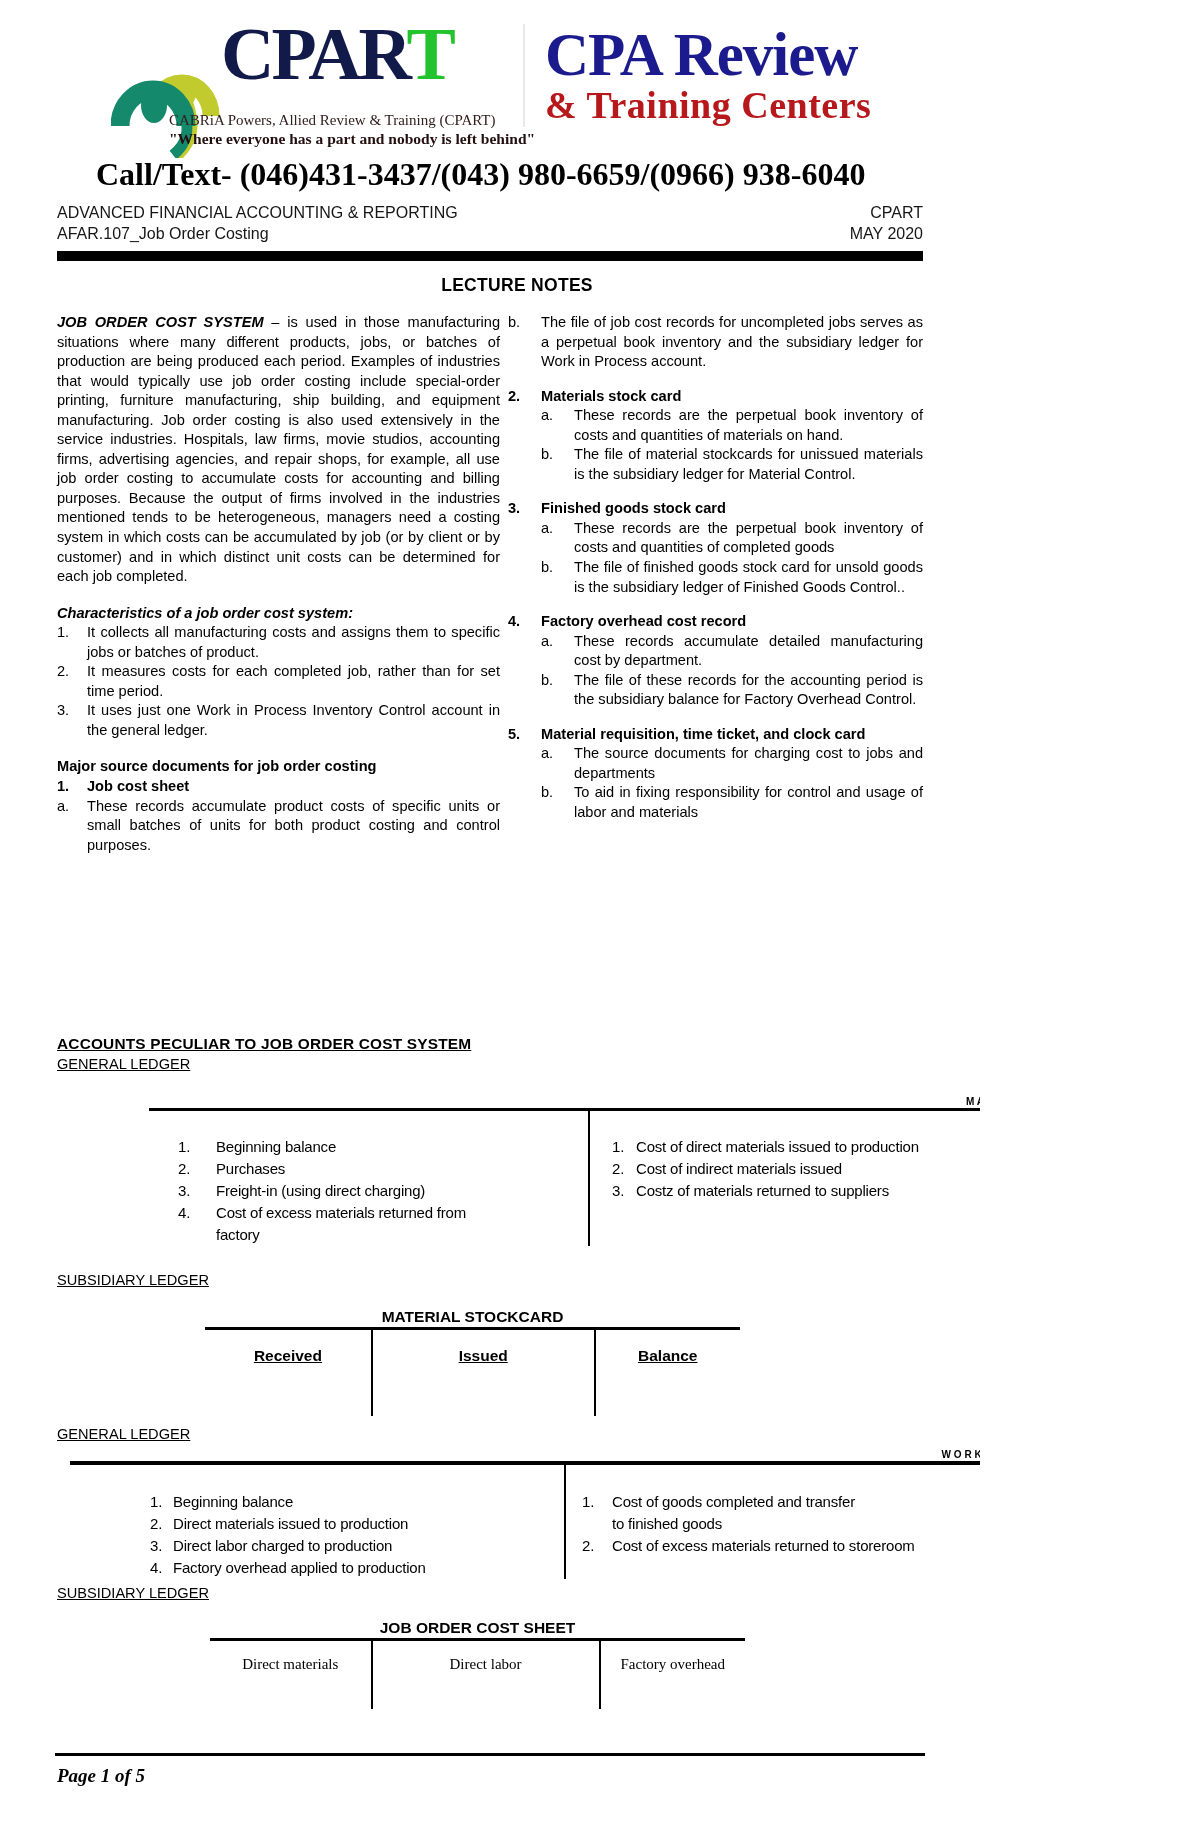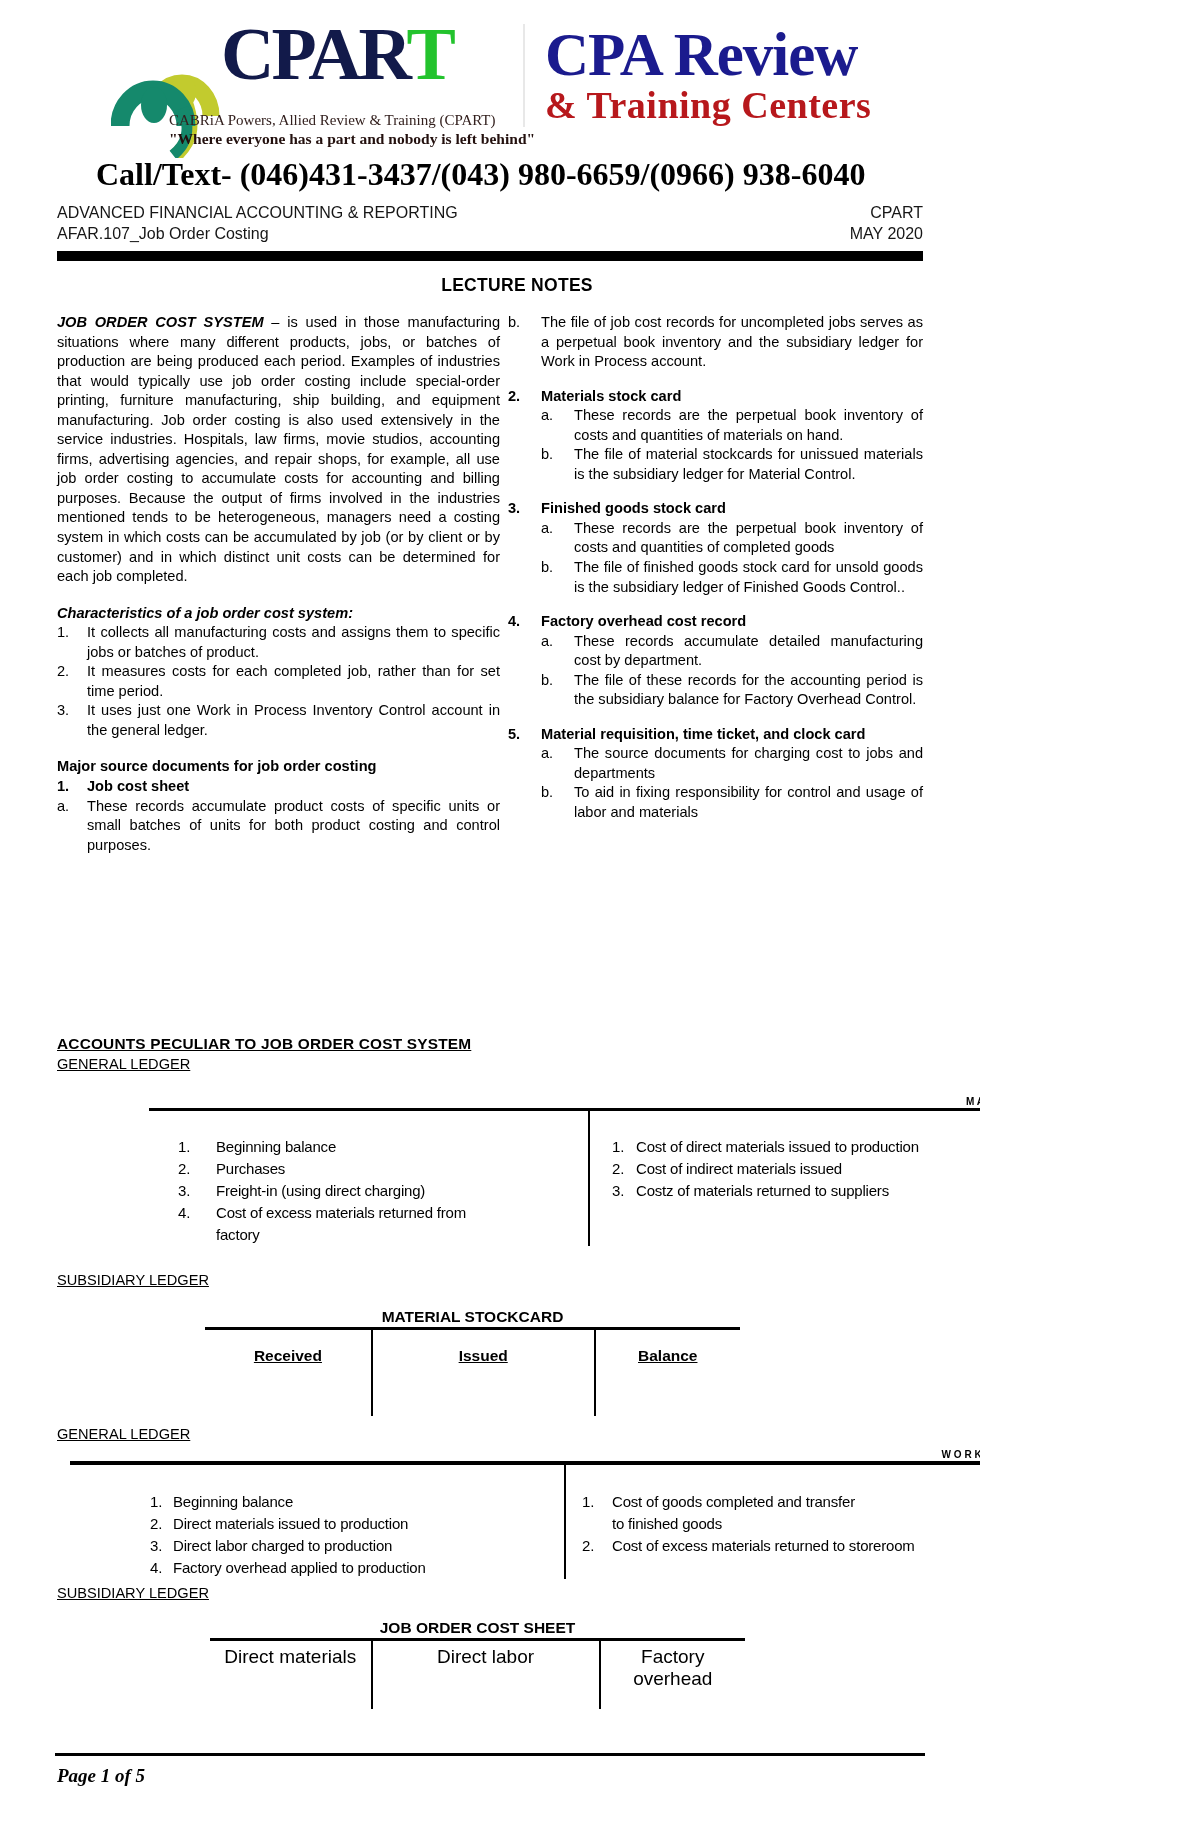--- a/index.html
+++ b/index.html
@@ -89,21 +89,21 @@
   
   .wip{margin:7px 0 0 70px;width:1012px;}
   .wip .t-title{border-bottom:4px solid #000;}
   .wip .t-cell-left{width:496px;padding:26px 12px 0 80px;min-height:112px;}
   .wip .t-cell-right{flex:1;padding:26px 0 0 16px;}
   .wip .t-cell-left .t-li-n{width:23px;}
   .wip .t-cell-right .t-li-n{width:30px;}
   
   .jocs{margin-left:210px;width:535px;margin-top:18px;}
   .jocs .g-cols{height:68px;}
-  .jocs .g-col{padding-top:5px;font-size:19px;}
+  .jocs .g-col{padding-top:15px;font-size:15px;font-family:Liberation Serif, serif;}
   .jocs .c1{width:30%;} .jocs .c2{width:43%;} .jocs .c3{width:27%;}
   
   .footer{position:absolute;left:0;right:0;bottom:0;height:82px;}
   .foot-line{margin:0 55px;border-top:3px solid #000;}
   .page-num{margin:9px 0 0 57px;font-family:"Liberation Serif", serif;
     font-weight:bold;font-style:italic;font-size:19px;}
 </style>
 </head>
 <body>
 

